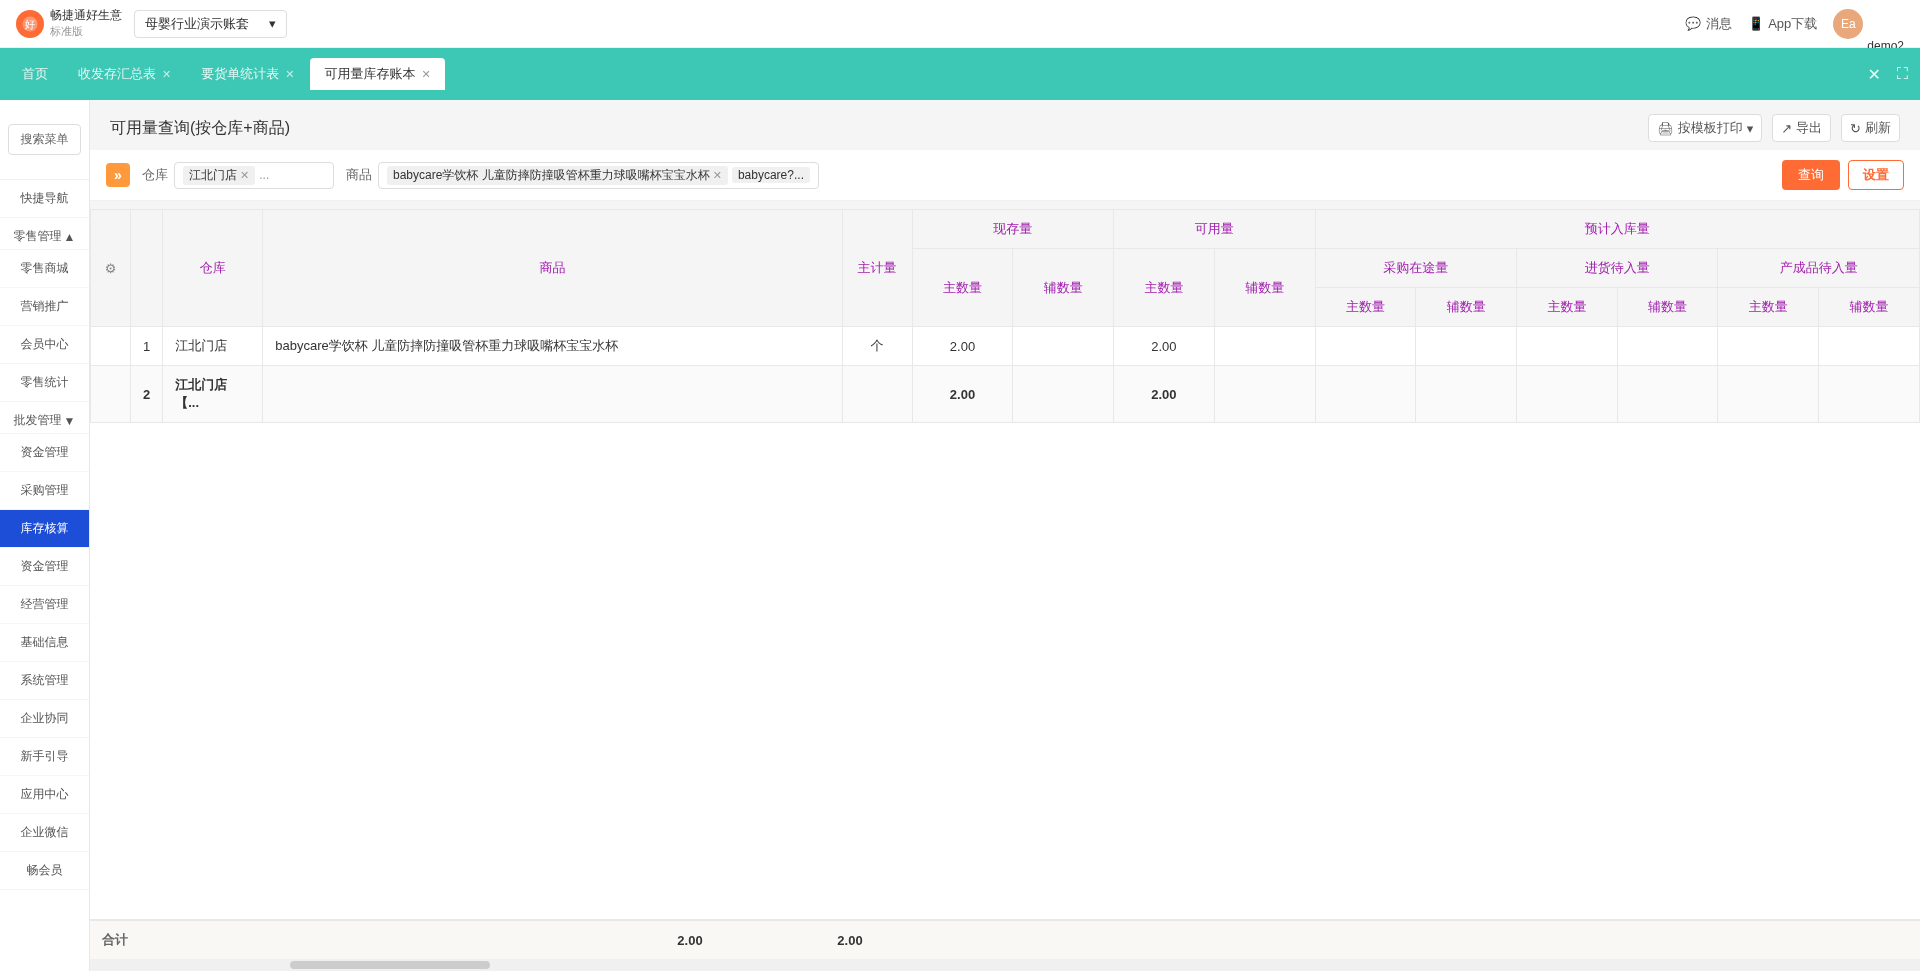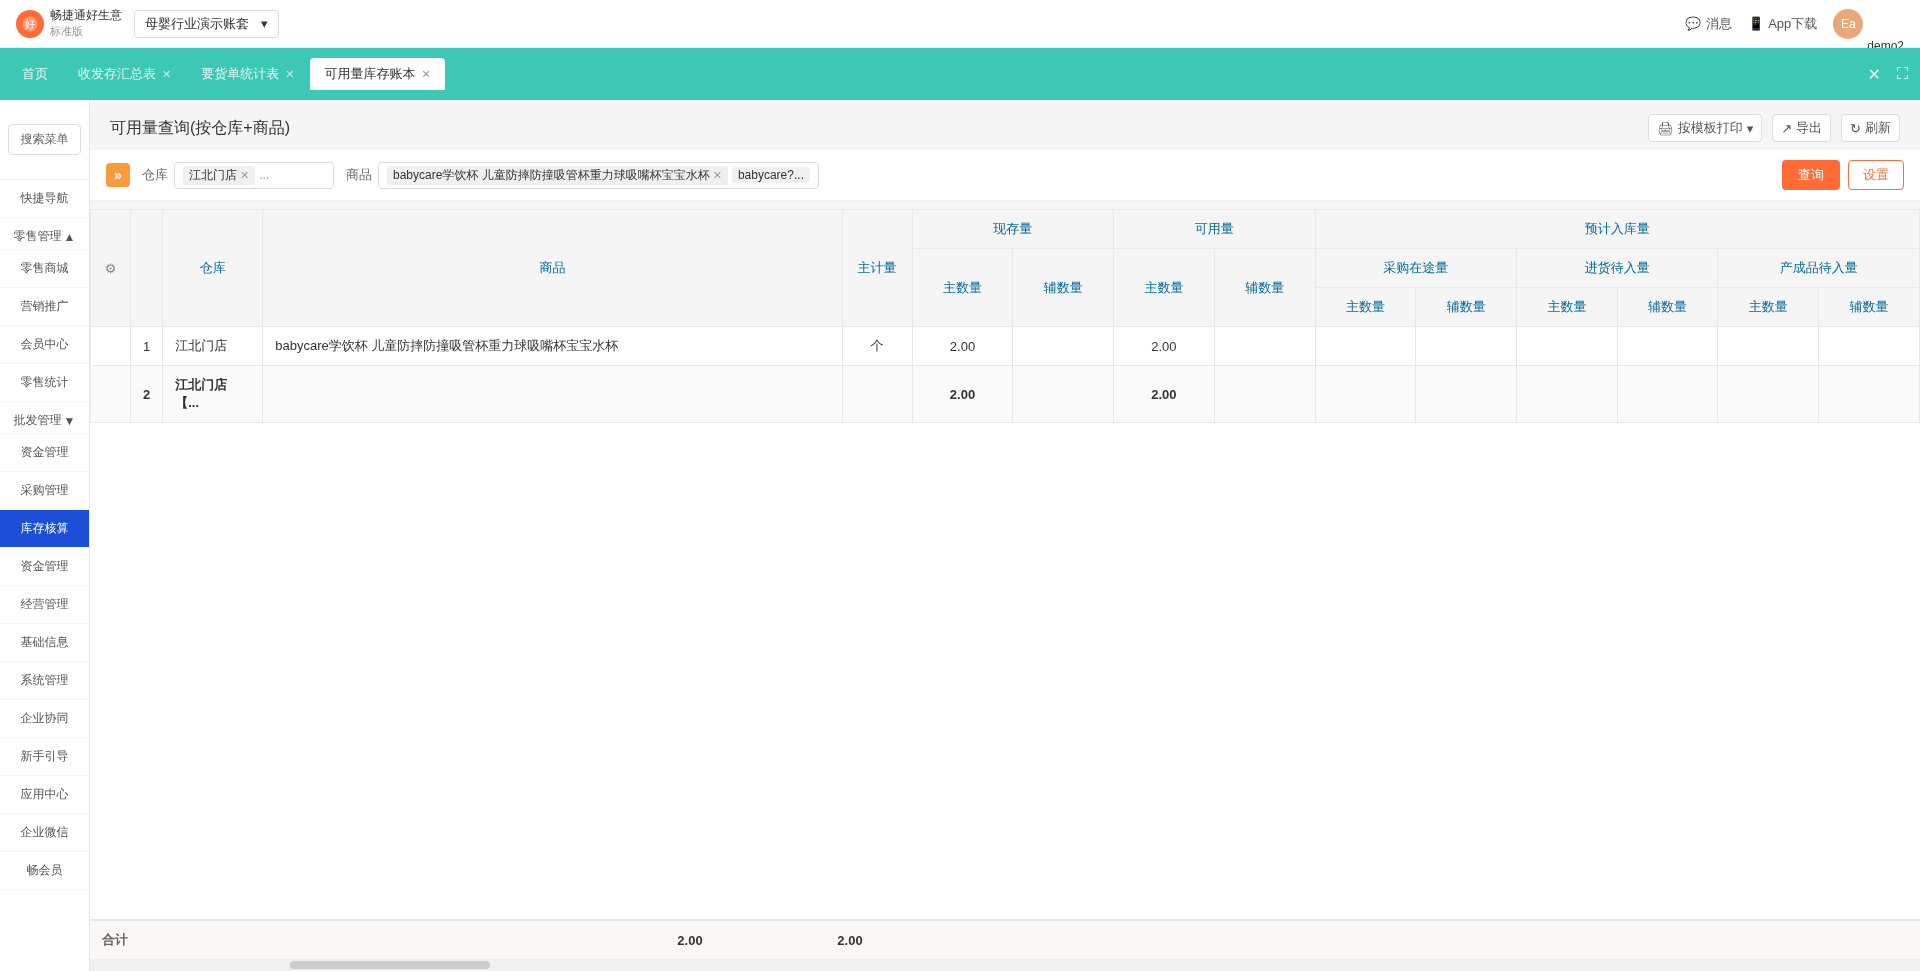--- a/index.html
+++ b/index.html
@@ -16,21 +16,21 @@
       justify-content: space-between;
       flex-shrink: 0;
     }
     .top-bar-left { display: flex; align-items: center; gap: 12px; }
     .logo-area { display: flex; align-items: center; gap: 6px; }
     .logo-icon { width: 28px; height: 28px; background: #ff6b35; border-radius: 50%; display: flex; align-items: center; justify-content: center; }
     .logo-icon svg { width: 18px; height: 18px; fill: white; }
     .logo-text { font-size: 12px; color: #333; line-height: 1.3; }
     .logo-sub { font-size: 11px; color: #999; }
     .industry-selector {
-      display: flex; align-items: center; gap: 12px;
+      display: flex; align-items: center; gap: 20px;
       border: 1px solid #ddd; border-radius: 4px;
       padding: 4px 10px; cursor: pointer; background: #fff;
       font-size: 13px; color: #333;
     }
     .top-bar-right { display: flex; align-items: center; gap: 16px; }
     .top-bar-action { display: flex; align-items: center; gap: 4px; color: #555; font-size: 13px; cursor: pointer; }
     .avatar { width: 30px; height: 30px; border-radius: 50%; background: #e8a87c; display: flex; align-items: center; justify-content: center; color: white; font-size: 12px; overflow: hidden; }
     .username { font-size: 12px; color: #333; cursor: pointer; margin-top: 45px; }
 
     
@@ -221,20 +221,21 @@
       cursor: pointer;
     }
     .btn-setting {
       background: #fff;
       color: #ff6b35;
       border: 1px solid #ff6b35;
       border-radius: 4px;
       padding: 5px 14px;
       font-size: 13px;
       cursor: pointer;
+      font-weight: bold;
     }
 
     
     .table-container {
       flex: 1;
       overflow: auto;
       background: #fff;
       margin: 0;
     }
 
@@ -244,21 +245,21 @@
       font-size: 13px;
     }
 
     thead tr {
       background: #f5f5f5;
     }
 
     th {
       padding: 10px 12px;
       text-align: center;
-      color: #0369a1;
+      color: #a21caf;
       font-weight: normal;
       border: 1px solid #e8e8e8;
       white-space: nowrap;
     }
 
     td {
       padding: 10px 12px;
       text-align: center;
       color: #333;
       border: 1px solid #e8e8e8;

